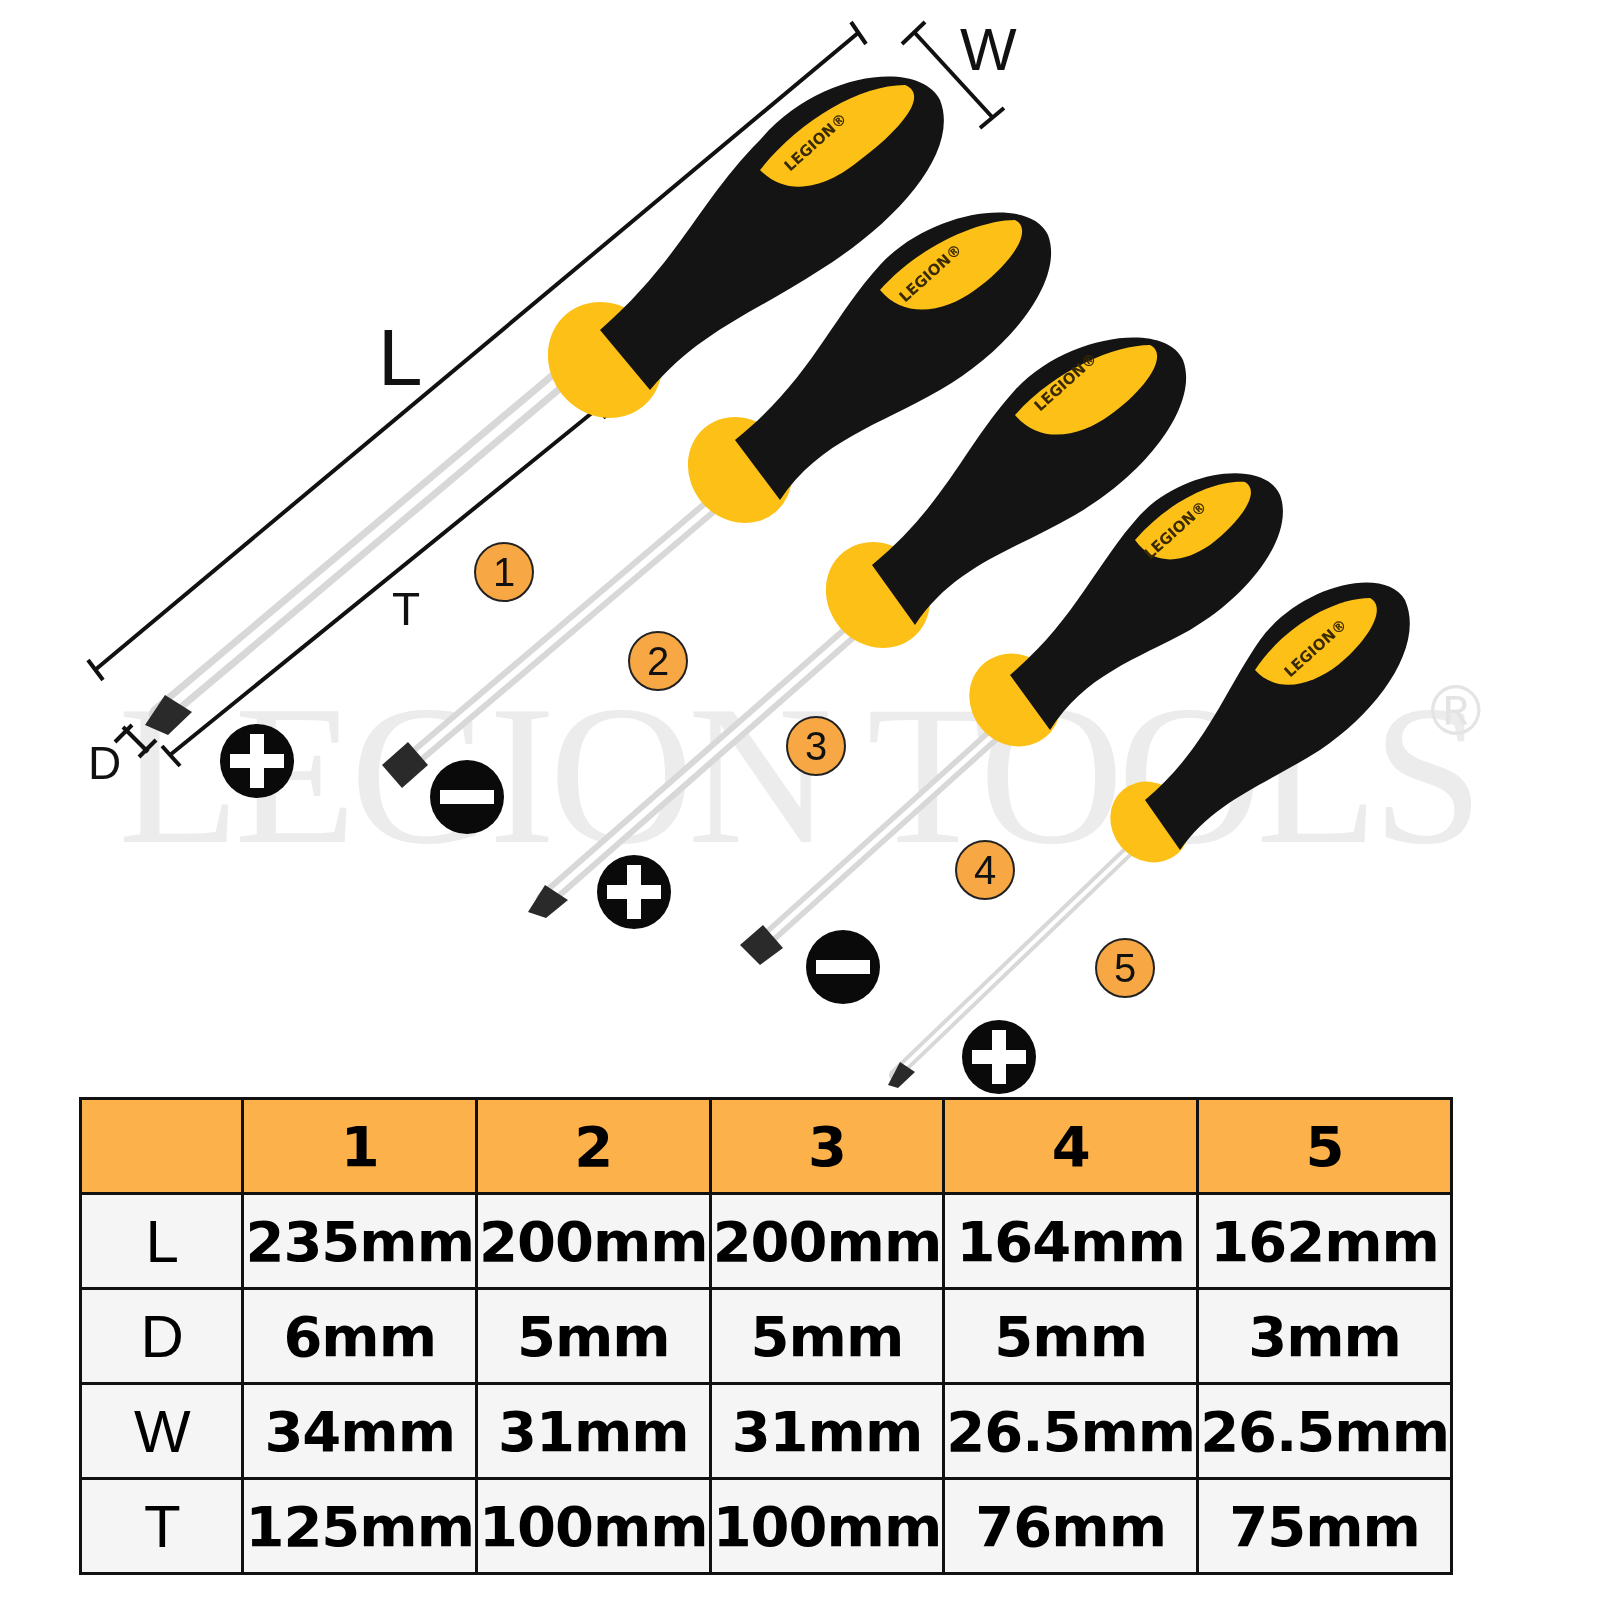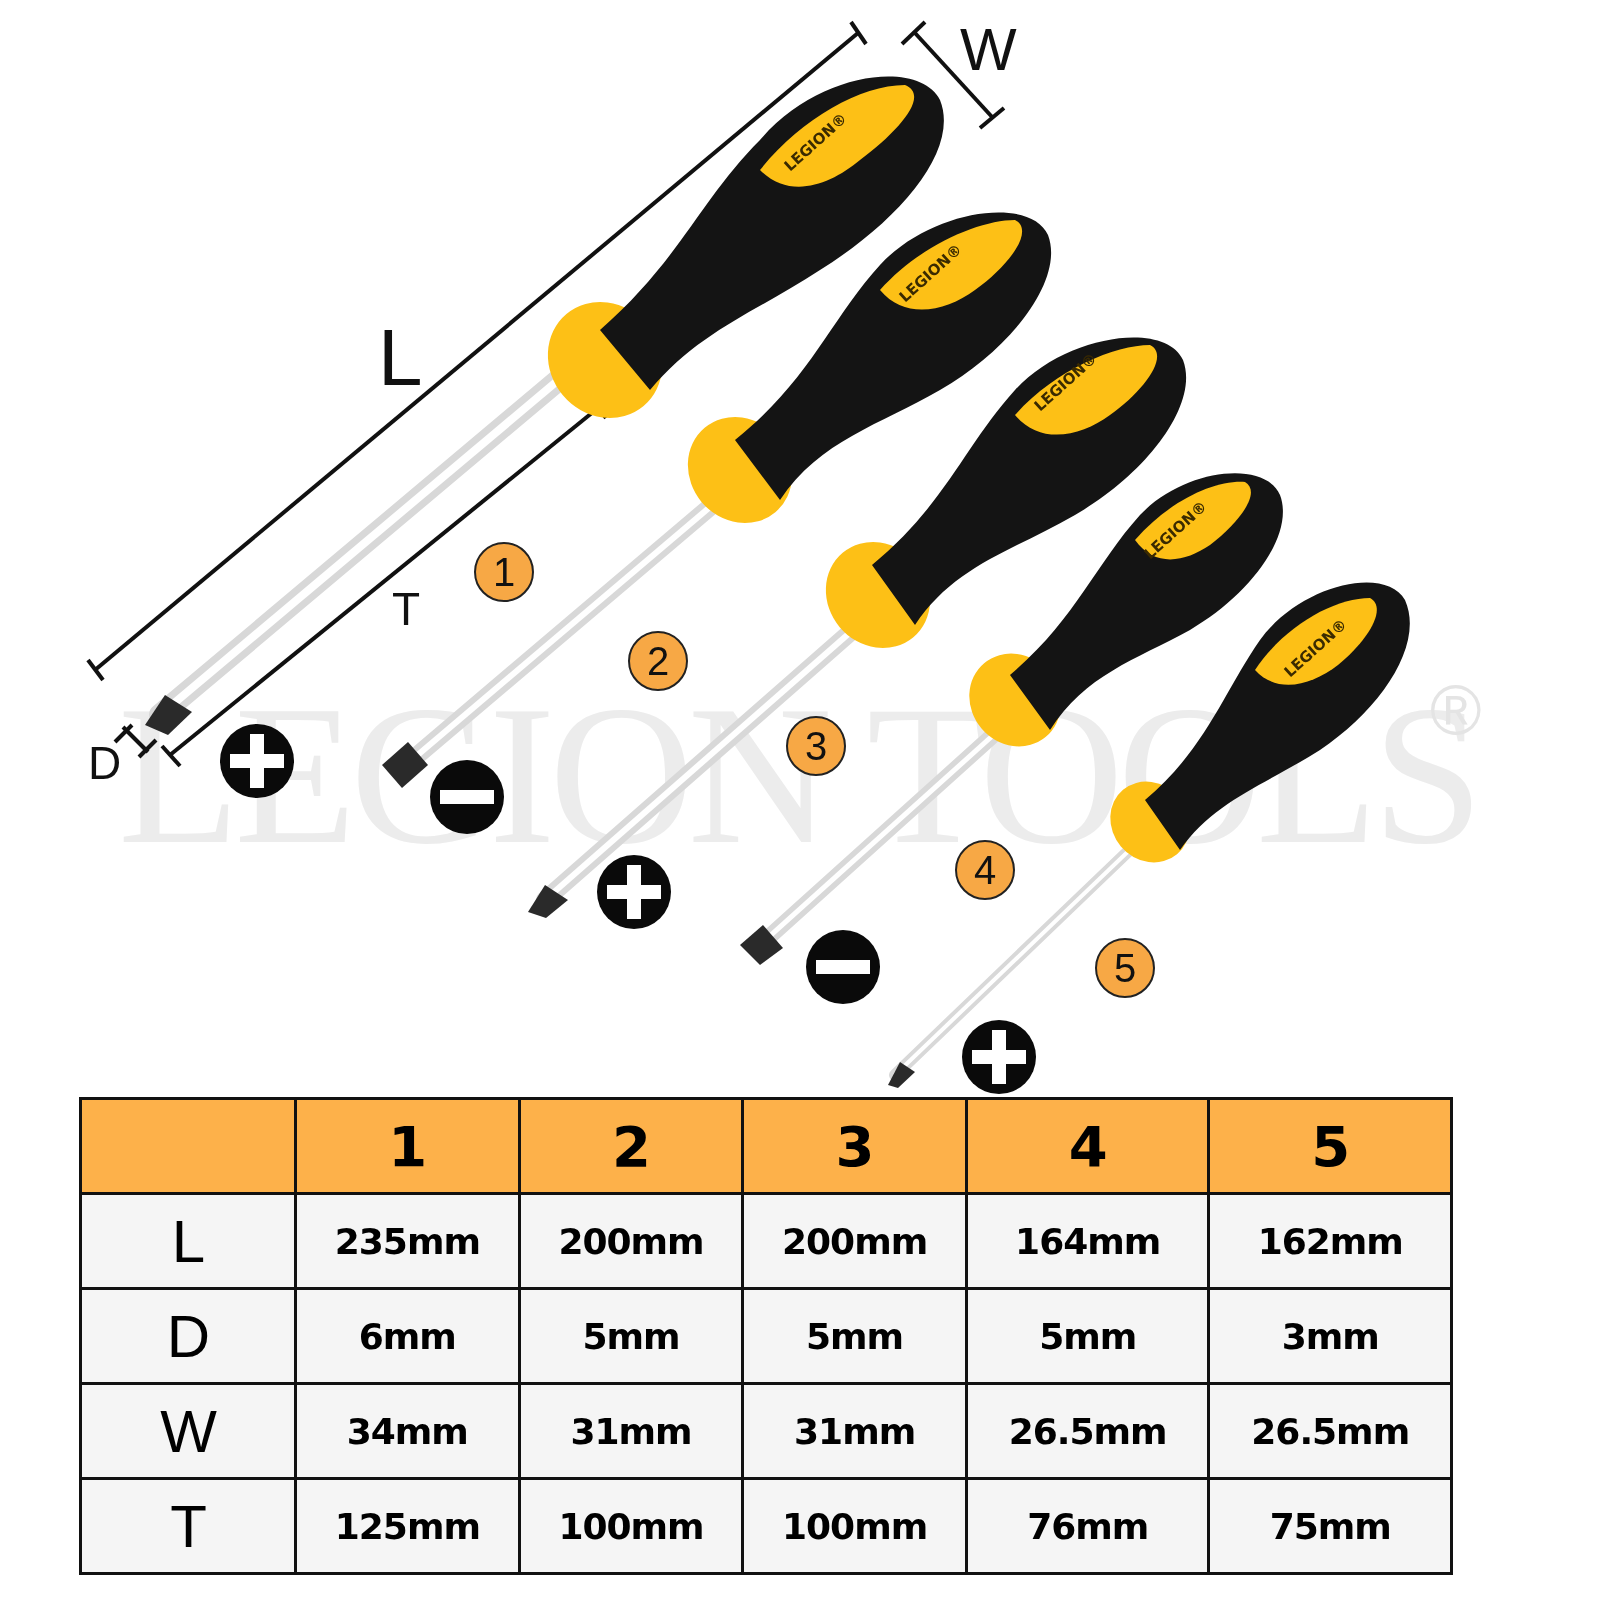--- a/index.html
+++ b/index.html
@@ -6,21 +6,21 @@
   body { width:1600px; height:1600px; position:relative; overflow:hidden; font-family:"Liberation Sans", sans-serif; }
   #illustration { position:absolute; left:0; top:0; width:1600px; height:1100px; }
   .watermark { position:absolute; left:118px; top:660px; font-family:"Liberation Serif", serif; font-size:200px; color:#ececec; letter-spacing:-6px; white-space:nowrap; }
   .watermark-reg { position:absolute; left:1430px; top:670px; font-size:70px; color:#e4e4e4; font-family:"Liberation Sans", sans-serif; }
   .dim-label { position:absolute; font-family:"Liberation Sans", sans-serif; color:#111; line-height:1; }
   .badge { position:absolute; width:60px; height:60px; border-radius:50%; background:#f7a845; border:2px solid #222; box-sizing:border-box; display:flex; align-items:center; justify-content:center; font-family:"Liberation Sans", sans-serif; font-size:40px; color:#111; }
   .tip-icon { position:absolute; width:74px; height:74px; border-radius:50%; background:#0a0a0a; }
   .tip-icon .h { position:absolute; left:10px; right:10px; top:30px; height:14px; background:#fff; }
   .tip-icon .v { position:absolute; top:10px; bottom:10px; left:30px; width:14px; background:#fff; }
   table.spec { position:absolute; left:79px; top:1097px; border-collapse:collapse; width:1374px; }
-  table.spec td { border:3px solid #111; text-align:center; vertical-align:middle; height:90px; background:#f5f5f5; font-family:"DejaVu Sans", sans-serif; font-weight:bold; font-size:36px; color:#000; letter-spacing:-1px; }
+  table.spec td { border:3px solid #111; text-align:center; vertical-align:middle; height:90px; background:#f5f5f5; font-family:"DejaVu Sans", sans-serif; font-weight:bold; font-size:56px; color:#000; letter-spacing:-1px; }
   table.spec tr.head td { background:#fdb14a; height:90px; font-size:56px; }
   table.spec td.rowlabel { font-family:"Liberation Sans", sans-serif; font-weight:normal; font-size:60px; width:210px; }
 </style>
 </head>
 <body>
 
 <div id="illustration">
   <div class="watermark">LEGION TOOLS</div>
   <div class="watermark-reg">®</div>
 

